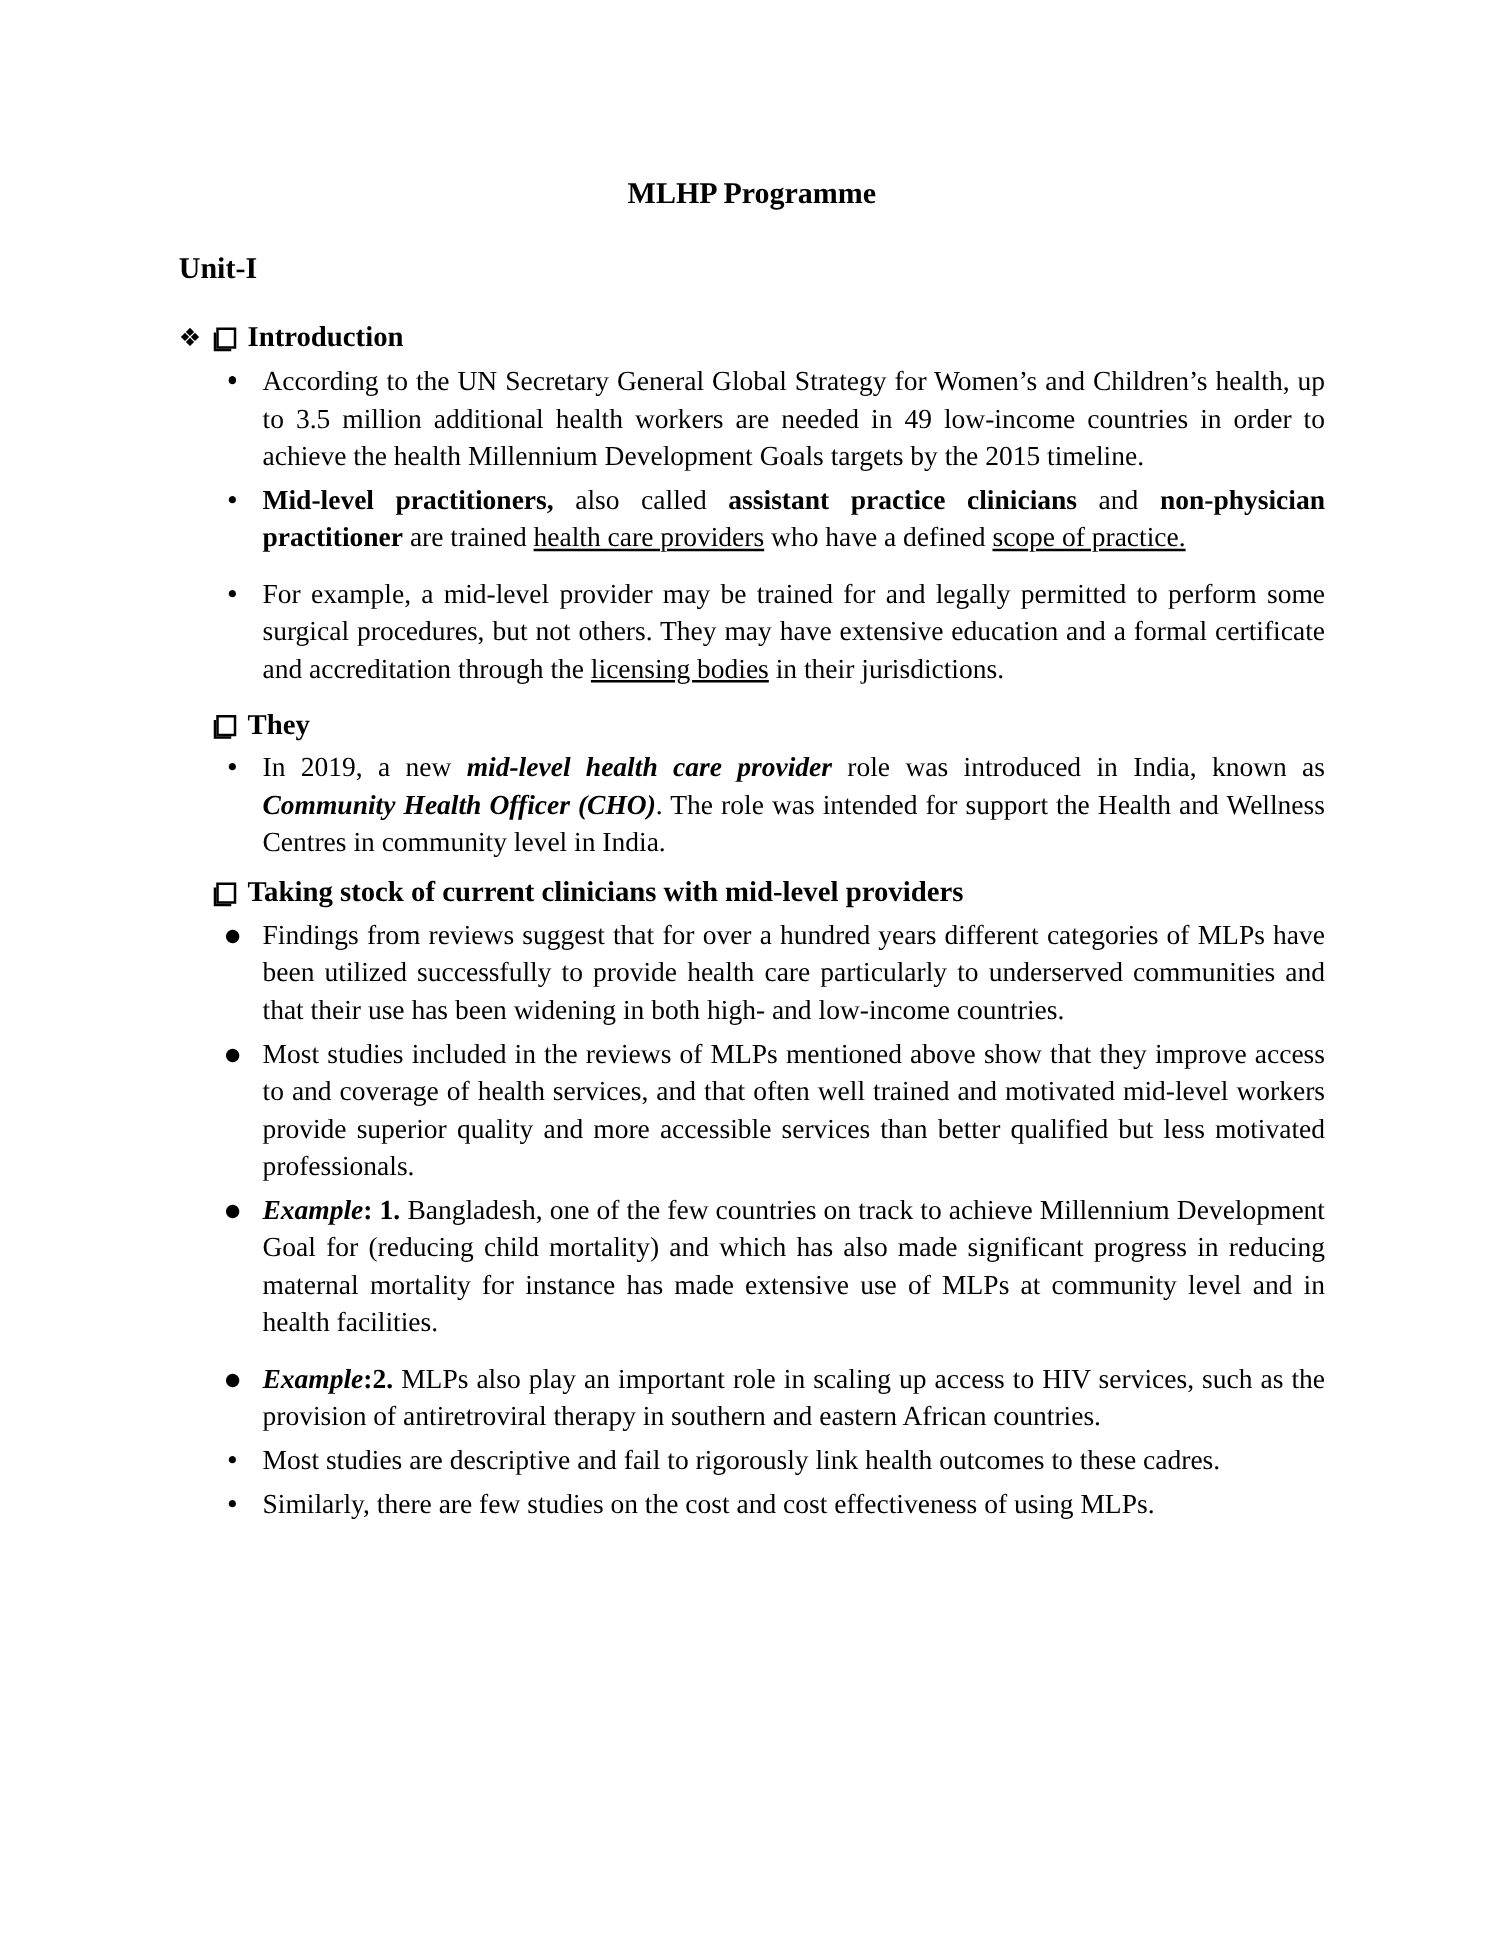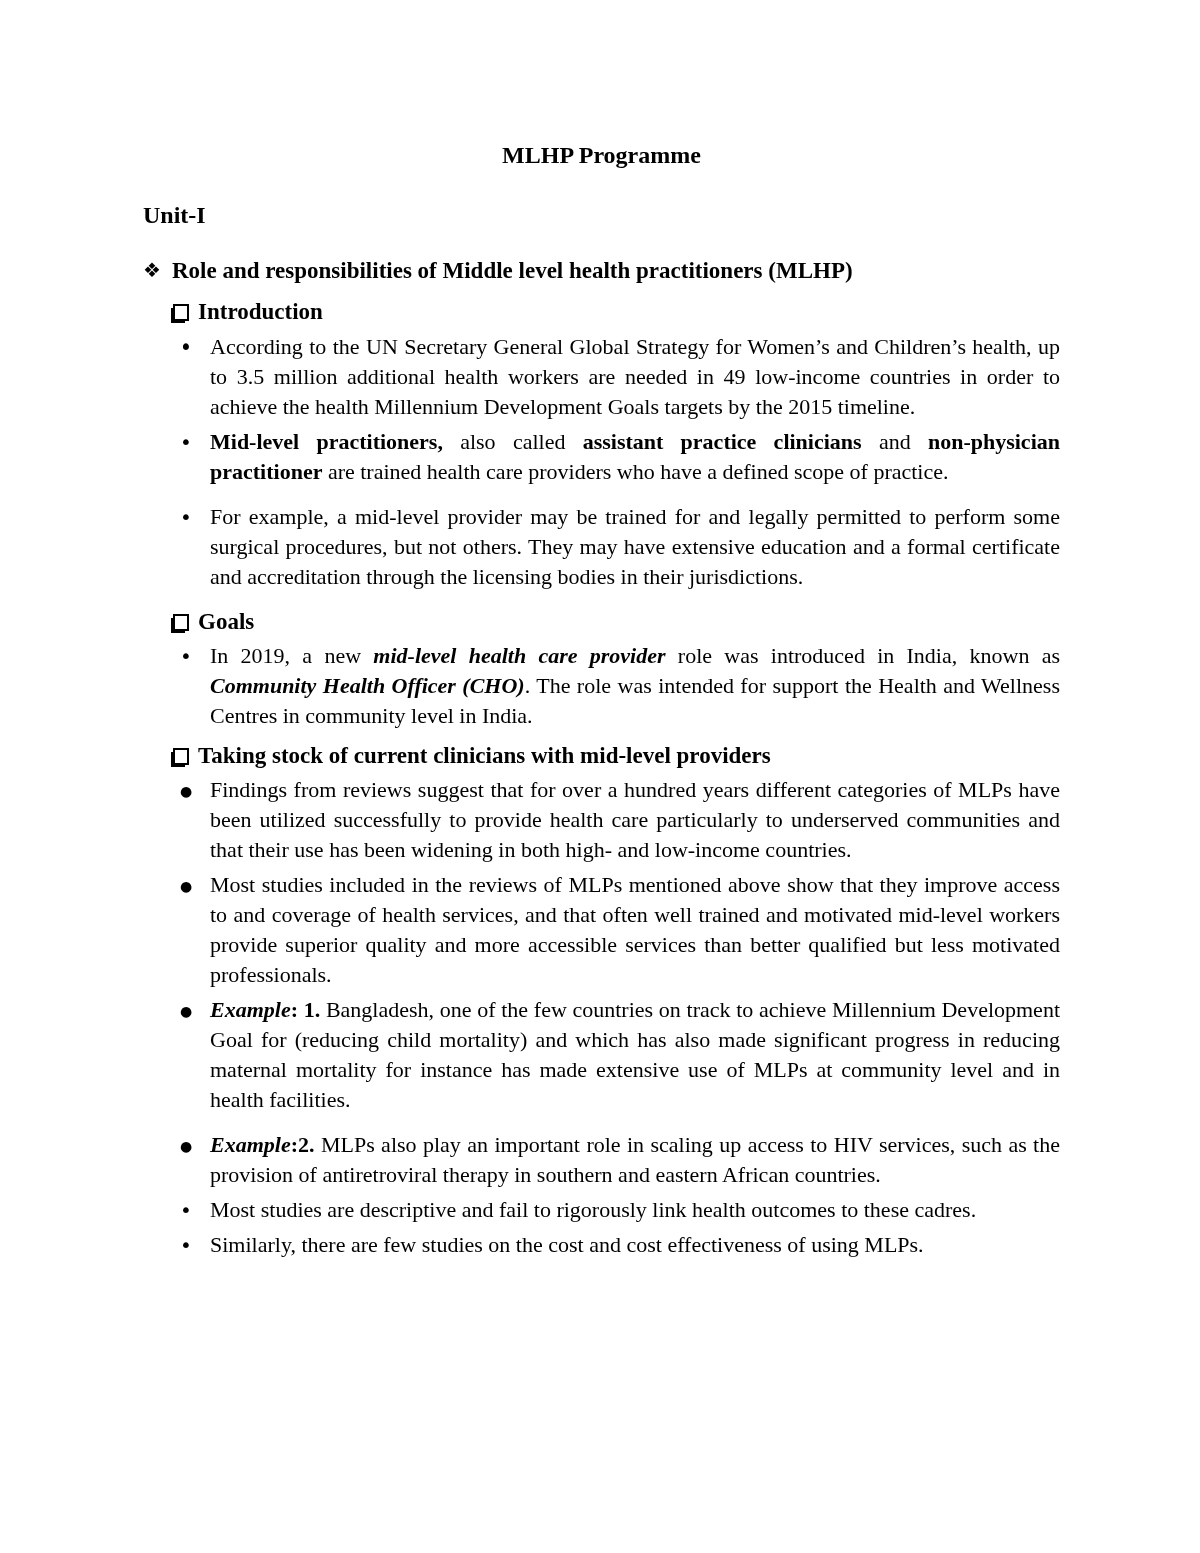--- a/index.html
+++ b/index.html
@@ -87,36 +87,36 @@
     line-height: 30px;
   }
   .bullet-disc {
     left: 37px;
     top: 1px;
     font-size: 14px;
     line-height: 30px;
   }
   .run-bold { font-weight: 700; }
   .run-italic { font-style: italic; }
-  .run-underline { }
+  .run-underline { text-decoration: underline; }
 </style>
 </head>
 <body>
 
 <div class="page">
   <div class="doc-title">MLHP Programme</div>
   <div class="doc-subtitle">Unit-I</div>
   <div>
-      <div class="block h1"><span class="bullet bullet-diamond">❖</span><span class="run-bold ">Role and responsibilities of Middle level health practitioners (MLHP)</span></div>
+      <div class="block h1"><span class="bullet bullet-diamond">❖</span></div>
       <div class="block h2"><span class="bullet bullet-checkbox"></span><span class="run-bold ">Introduction</span></div>
       <div class="block li"><span class="bullet bullet-dot">•</span></div>
       <div class="block li"><span class="bullet bullet-dot">•</span><span class="">According to the UN Secretary General Global Strategy for Women’s and Children’s health, up to 3.5 million additional health workers are needed in 49 low-income countries in order to achieve the health Millennium Development Goals targets by the 2015 timeline.</span></div>
       <div class="block li"><span class="bullet bullet-dot">•</span><span class="run-bold ">Mid-level practitioners,</span><span class=""> also called </span><span class="run-bold ">assistant practice clinicians</span><span class=""> and </span><span class="run-bold ">non-physician practitioner</span><span class=""> are trained </span><span class="run-underline">health care providers</span><span class=""> who have a defined </span><span class="run-underline">scope of practice.</span></div>
       <div class="block li gap"><span class="bullet bullet-dot">•</span><span class="">For example, a mid-level provider may be trained for and legally permitted to perform some surgical procedures, but not others. They may have extensive education and a formal certificate and accreditation through the </span><span class="run-underline">licensing bodies</span><span class=""> in their jurisdictions.</span></div>
-      <div class="block h2 gap"><span class="bullet bullet-checkbox"></span><span class="run-bold ">Goals</span></div>
+      <div class="block h2 gap"><span class="bullet bullet-checkbox"></span><span class="run-bold ">They</span></div>
       <div class="block li"><span class="bullet bullet-dot">•</span><span class="">In 2019, a new </span><span class="run-bold run-italic ">mid-level health care provider</span><span class=""> role was introduced in India, known as </span><span class="run-bold run-italic ">Community Health Officer (CHO)</span><span class="">. The role was intended for support the Health and Wellness Centres in community level in India.</span></div>
       <div class="block h2"><span class="bullet bullet-checkbox"></span><span class="run-bold ">Taking stock of current clinicians with mid-level providers</span></div>
       <div class="block li"><span class="bullet bullet-disc">●</span><span class="">Findings from reviews suggest that for over a hundred years different categories of MLPs have been utilized successfully to provide health care particularly to underserved communities and that their use has been widening in both high- and low-income countries.</span></div>
       <div class="block li"><span class="bullet bullet-disc">●</span><span class="">Most studies included in the reviews of MLPs mentioned above show that they improve access to and coverage of health services, and that often well trained and motivated mid-level workers provide superior quality and more accessible services than better qualified but less motivated professionals.</span></div>
       <div class="block li"><span class="bullet bullet-disc">●</span><span class="run-bold run-italic ">Example</span><span class="run-bold ">: 1.</span><span class=""> Bangladesh, one of the few countries on track to achieve Millennium Development Goal for (reducing child mortality) and which has also made significant progress in reducing maternal mortality for instance has made extensive use of MLPs at community level and in health facilities.</span></div>
       <div class="block li gap"><span class="bullet bullet-disc">●</span><span class="run-bold run-italic ">Example</span><span class="run-bold ">:2.</span><span class=""> MLPs also play an important role in scaling up access to HIV services, such as the provision of antiretroviral therapy in southern and eastern African countries.</span></div>
       <div class="block li"><span class="bullet bullet-dot">•</span><span class="">Most studies are descriptive and fail to rigorously link health outcomes to these cadres.</span></div>
       <div class="block li"><span class="bullet bullet-dot">•</span><span class="">Similarly, there are few studies on the cost and cost effectiveness of using MLPs.</span></div>
     </div>
 </div>

